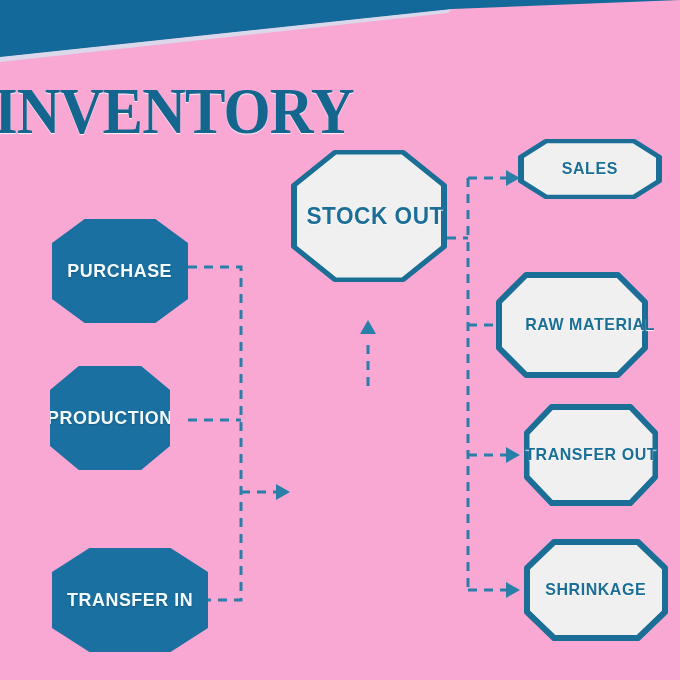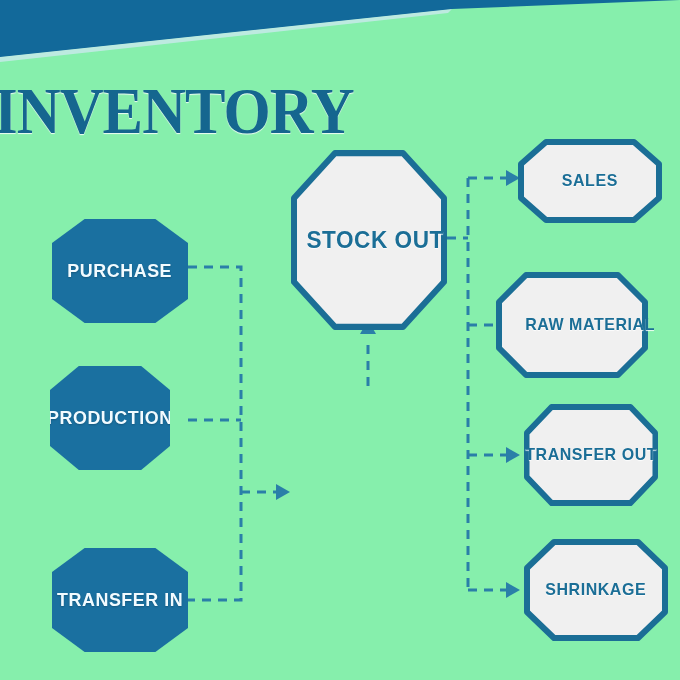--- a/index.html
+++ b/index.html
@@ -10,21 +10,21 @@
     width: 680px;
     height: 680px;
     overflow: hidden;
     font-family: "Liberation Sans", sans-serif;
     background: #ececec;
   }
   #canvas {
     position: relative;
     width: 680px;
     height: 680px;
-    background: #86efac;
+    background: #f9a8d4;
     overflow: hidden;
   }
   
   .banner-svg {
     position: absolute;
     top: 0; left: 0;
     width: 680px;
     height: 70px;
     display: block;
   }
@@ -146,33 +146,33 @@
   <div class="nodes">
 
     <div class="node oct-fill" style="left:52px; top:212px; width:136px; height:104px;margin-top:7px;">
       <span class="label" style="font-size:19px;">PURCHASE</span>
     </div>
 
     <div class="node oct-fill" style="left:50px; top:366px; width:120px; height:104px;">
       <span class="label" style="font-size:19px;">PRODUCTION</span>
     </div>
 
-    <div class="node oct-fill" style="left:52px; top:548px; width:136px; height:104px;">
+    <div class="node oct-fill" style="left:52px; top:548px; width:156px; height:104px;">
       <span class="label" style="font-size:19px;">TRANSFER IN</span>
     </div>
 
-    <div class="node oct-outline" style="left:291px; top:150px; width:156px; height:180px;padding-left:12px;">
+    <div class="node oct-outline" style="left:291px; top:150px; width:156px; height:132px;padding-left:12px;">
       <svg viewBox="0 0 156 176" preserveAspectRatio="none">
         <polygon points="44,3 112,3 153,47 153,129 112,173 44,173 3,129 3,47" fill="#f0f0f0" stroke="#1b6e96" stroke-width="6" stroke-linejoin="round"></polygon>
       </svg>
       <span class="label" style="font-size:24px;">STOCK OUT</span>
     </div>
 
 
-    <div class="node oct-outline" style="left:518px; top:139px; width:144px; height:84px;">
+    <div class="node oct-outline" style="left:518px; top:139px; width:144px; height:60px;">
       <svg viewBox="0 0 144 84" preserveAspectRatio="none">
         <polygon points="28,3 116,3 141,25 141,59 116,81 28,81 3,59 3,25" fill="#f0f0f0" stroke="#1b6e96" stroke-width="6" stroke-linejoin="round"></polygon>
       </svg>
       <span class="label" style="font-size:17px;">SALES</span>
     </div>
 
     <div class="node oct-outline" style="left:496px; top:272px; width:152px; height:106px;padding-left:36px;">
       <svg viewBox="0 0 152 106" preserveAspectRatio="none">
         <polygon points="30,3 122,3 149,30 149,76 122,103 30,103 3,76 3,30" fill="#f0f0f0" stroke="#1b6e96" stroke-width="6" stroke-linejoin="round"></polygon>
       </svg>

